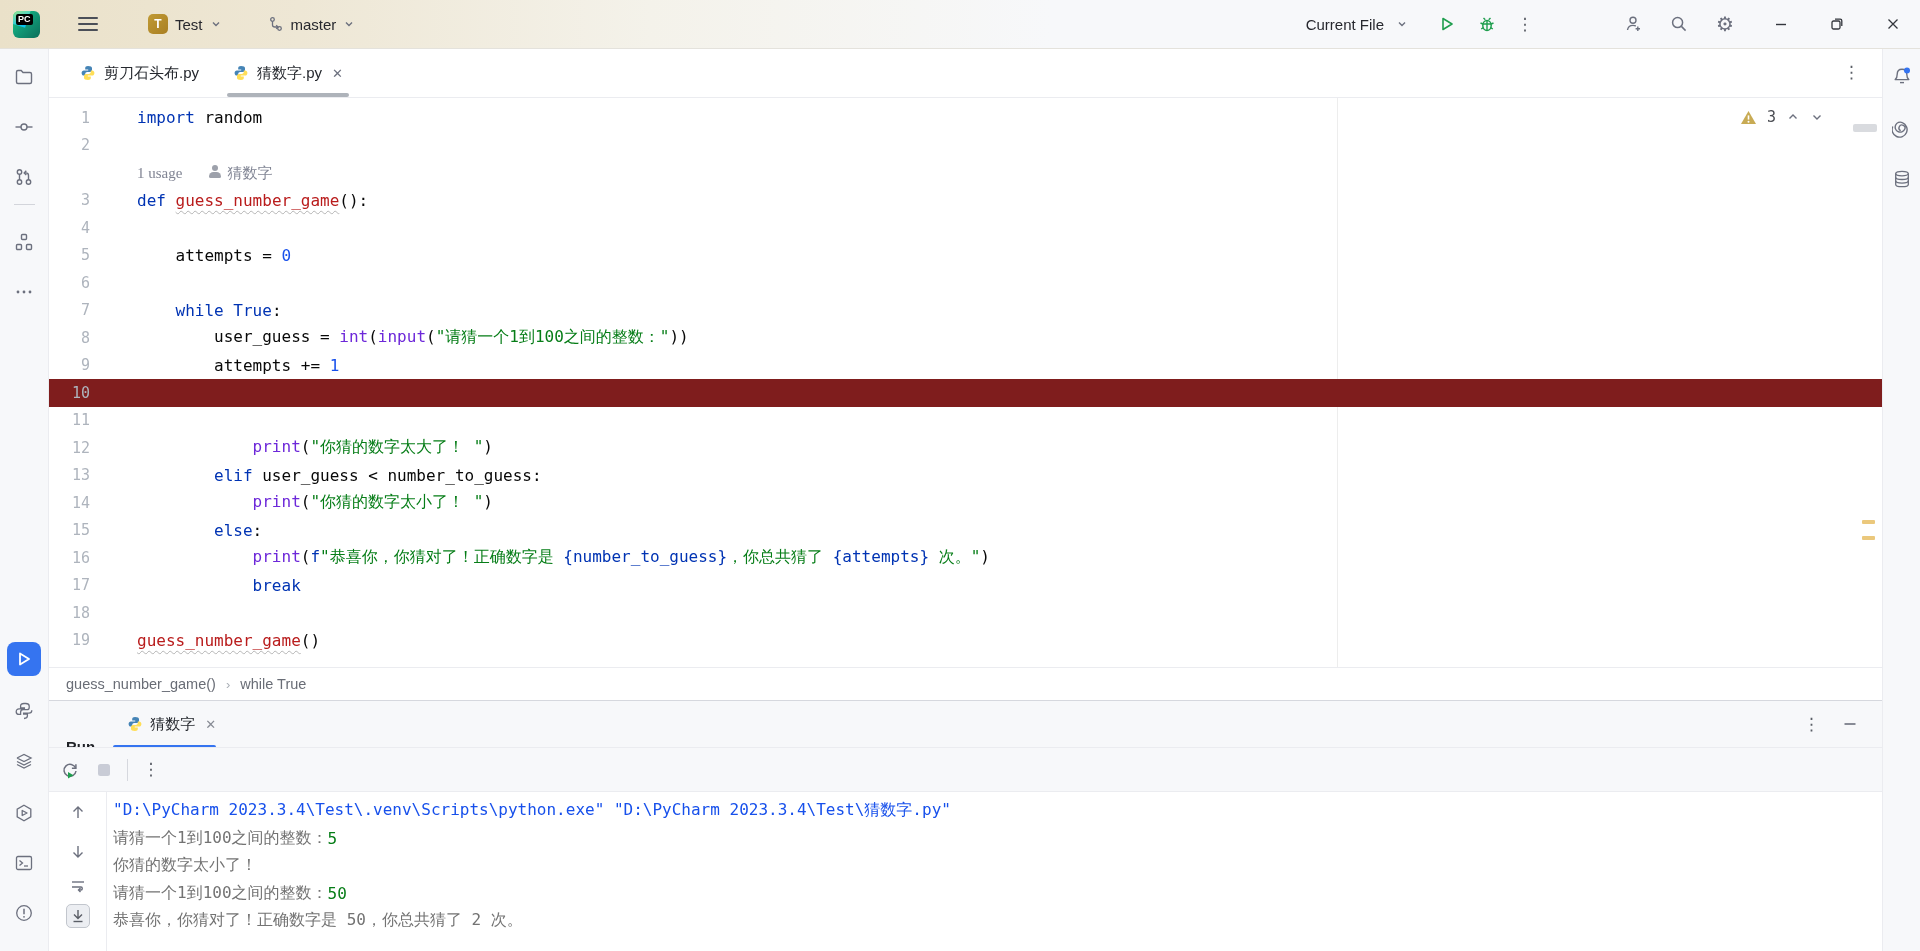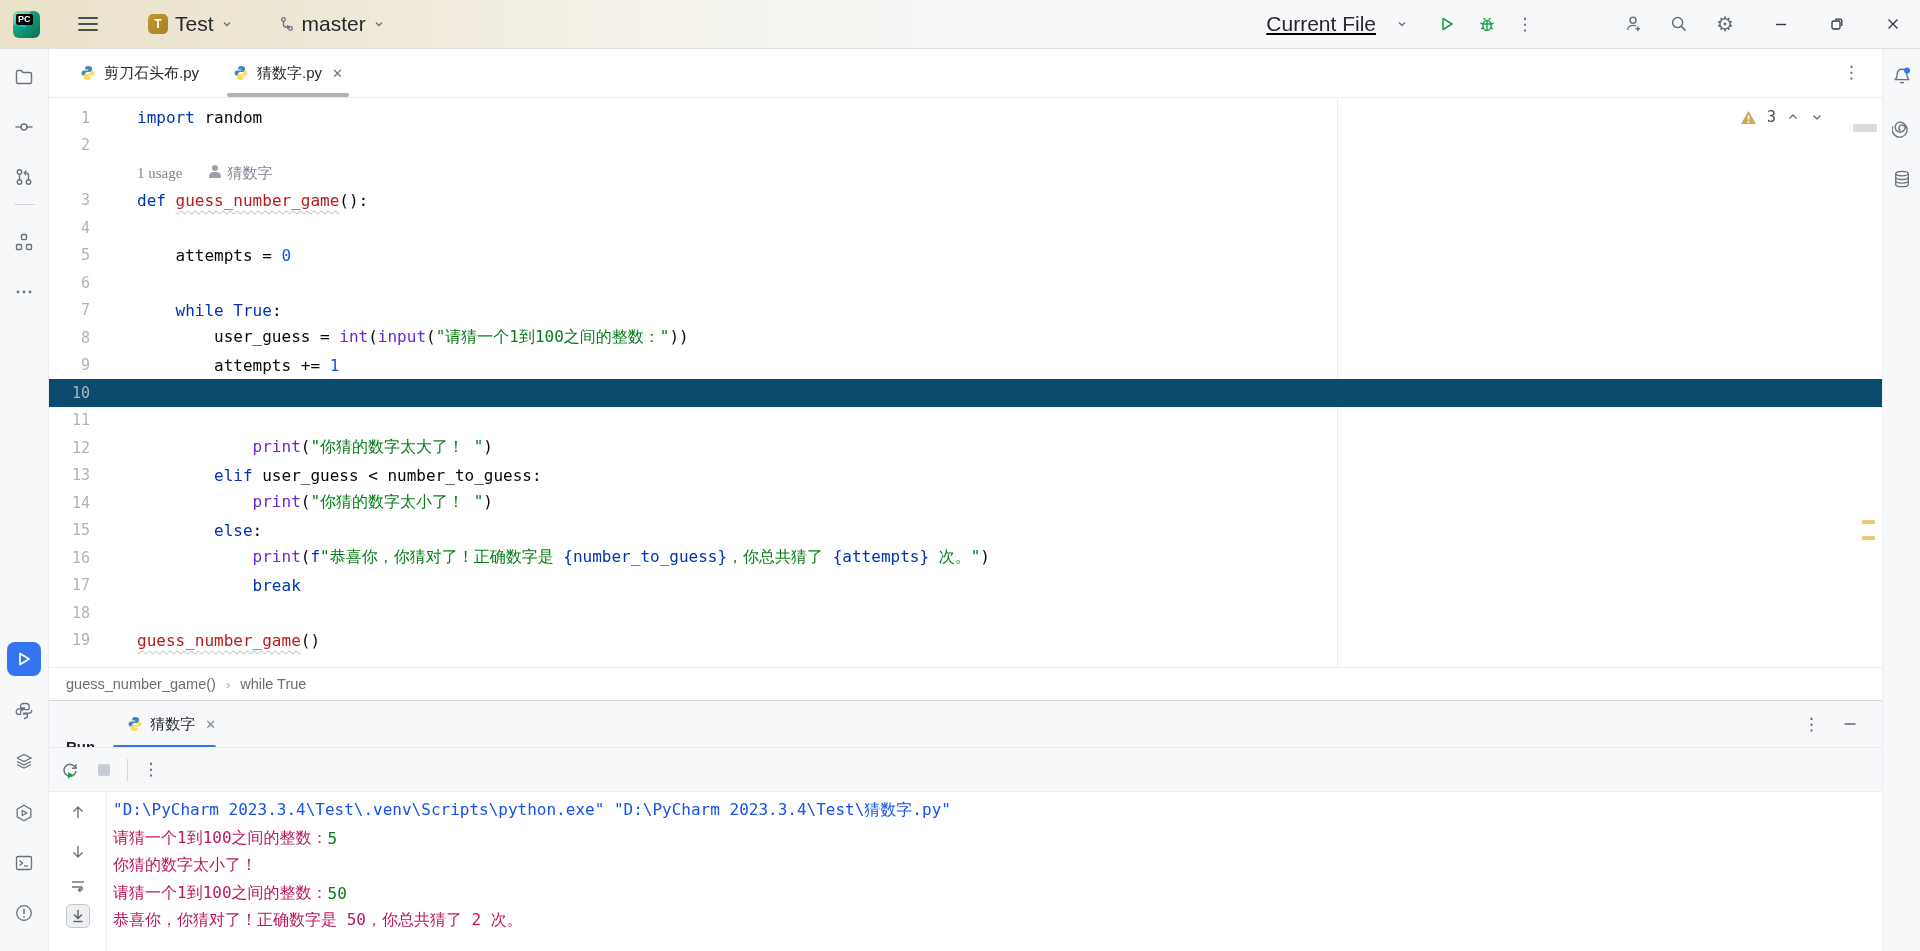--- a/index.html
+++ b/index.html
@@ -18,26 +18,26 @@
   #pc-logo::before { content:""; position:absolute; left:-6px; top:-8px; width:22px; height:22px;
     background:linear-gradient(135deg,#fcf84a 0%,#07c3f2 90%); transform:rotate(18deg); }
   #pc-logo span { position:absolute; left:3px; top:3px; font-size:9px; font-weight:bold; color:#fff;
     background:#000; padding:0 2px 1px 2px; border-radius:2px; letter-spacing:0; }
   .hamburger { width:20px; height:14px; margin-left:22px; display:flex; flex-direction:column; justify-content:space-between; cursor:pointer; }
   .hamburger div { height:2px; background:#4b4f58; border-radius:1px; }
   .widget { display:flex; align-items:center; gap:7px; padding:5px 8px; border-radius:6px; cursor:pointer; }
   .proj-widget { margin-left:26px; }
   .proj-avatar { width:20px; height:20px; border-radius:5px; background:linear-gradient(135deg,#c09a35,#a97f23);
     color:#fff; font-size:12px; font-weight:bold; display:flex; align-items:center; justify-content:center; }
-  .widget-label { font-size:21px; color:#27282e; }
+  .widget-label { font-size:15px; color:#27282e; }
   .branch-widget { margin-left:14px; }
   .chev { width:12px; height:12px; }
   .chev polyline, .icon-svg polyline, .icon-svg path, .icon-svg line, .icon-svg circle, .icon-svg rect, .icon-svg ellipse { vector-effect:non-scaling-stroke; }
   .tb-right { margin-left:auto; display:flex; align-items:center; }
-  .runcfg { display:flex; align-items:center; gap:20px; padding:5px 6px; border-radius:6px; cursor:pointer;text-decoration:underline; }
+  .runcfg { display:flex; align-items:center; gap:12px; padding:5px 6px; border-radius:6px; cursor:pointer; }
   .tb-ico { width:22px; height:22px; display:flex; align-items:center; justify-content:center; cursor:pointer; color:#6c707e; }
   .gear-glyph { font-size:20px; color:#6c707e; line-height:1; }
 
   
   #left-rail { position:absolute; left:0; top:49px; width:49px; height:902px; background:#f7f8fa; border-right:1px solid #ebecf0; }
   #right-rail { position:absolute; left:1882px; top:49px; width:38px; height:902px; background:#f7f8fa; border-left:1px solid #ebecf0; }
   .rail-ico { position:absolute; left:50%; transform:translateX(-50%); width:34px; height:34px; border-radius:8px;
     display:flex; align-items:center; justify-content:center; cursor:pointer; color:#6c707e; }
   #right-rail .rail-ico { width:30px; height:30px; }
   .rail-ico.active { background:#3574f0; color:#ffffff; }
@@ -52,21 +52,21 @@
   .etab .closex { color:#6c707e; font-size:13px; margin-left:2px; }
   .etab.active::after { content:""; position:absolute; left:10px; right:10px; bottom:0; height:4px; border-radius:2px; background:#aeb3ba; }
   .tabbar-more { margin-left:auto; margin-right:22px; align-self:center; }
 
   
   #code { position:absolute; left:49px; top:98px; width:1833px; height:569px; background:#ffffff; overflow:hidden;
     font-family:"DejaVu Sans Mono", monospace; }
   #margin-guide { position:absolute; left:1288px; top:0; bottom:0; width:1px; background:#ededed; }
   #code-rows { position:absolute; left:0; top:6px; right:0; }
   .code-row { display:flex; height:27.5px; align-items:center; white-space:pre; }
-  .code-row.current { background:#0c4a6e; }
+  .code-row.current { background:#7f1d1d; }
   .ln { width:88px; flex:0 0 88px; text-align:right; padding-right:47px; font-size:15px; color:#aeb4bd; }
   .ct { font-size:16px; color:#080808; }
   .tok-k { color:#0033b3; }
   .tok-b { color:#6d28d9; }
   .tok-s { color:#067d17; }
   .tok-n { color:#1750eb; }
   .tok-p { color:#080808; }
   .tok-fn { color:#b91c1c; text-decoration:underline wavy rgba(130,130,130,0.55) 1px; text-underline-offset:4px; }
   .tok-h { display:inline-block; background:#ebedf0; color:#727680; font-size:12.5px; font-family:"Liberation Sans",sans-serif;
     border-radius:6px; padding:1px 5px 2px 5px; line-height:1.2; transform:translateY(-1px); }
@@ -104,21 +104,21 @@
   .rt-sep { width:1px; height:22px; background:#d6d8de; margin:0 10px; }
 
   #console { position:absolute; left:49px; top:792px; width:1833px; height:159px; background:#ffffff; }
   #console-gutter { position:absolute; left:0; top:0; width:58px; height:100%; border-right:1px solid #ebecf0; }
   .cg-ico { position:absolute; left:50%; transform:translateX(-50%); width:24px; height:24px; display:flex;
     align-items:center; justify-content:center; color:#6c707e; cursor:pointer; }
   .cg-ico.toggled { border:1px solid #c2c6cd; background:#eceef2; border-radius:5px; }
   #console-rows { position:absolute; left:64px; top:5px; right:0; font-family:"DejaVu Sans Mono", monospace; }
   .console-row { height:27.5px; display:flex; align-items:center; white-space:pre; font-size:16px; }
   .tok-cb { color:#1750eb; }
-  .tok-co { color:#be185d; }
+  .tok-co { color:#737373; }
   .tok-ci { color:#067d17; }
 
   .dots-v { font-size:17px; color:#5a5e66; letter-spacing:0; line-height:1; }
 </style>
 </head>
 <body>
 
 <div id="app">
 
   <div id="titlebar">

